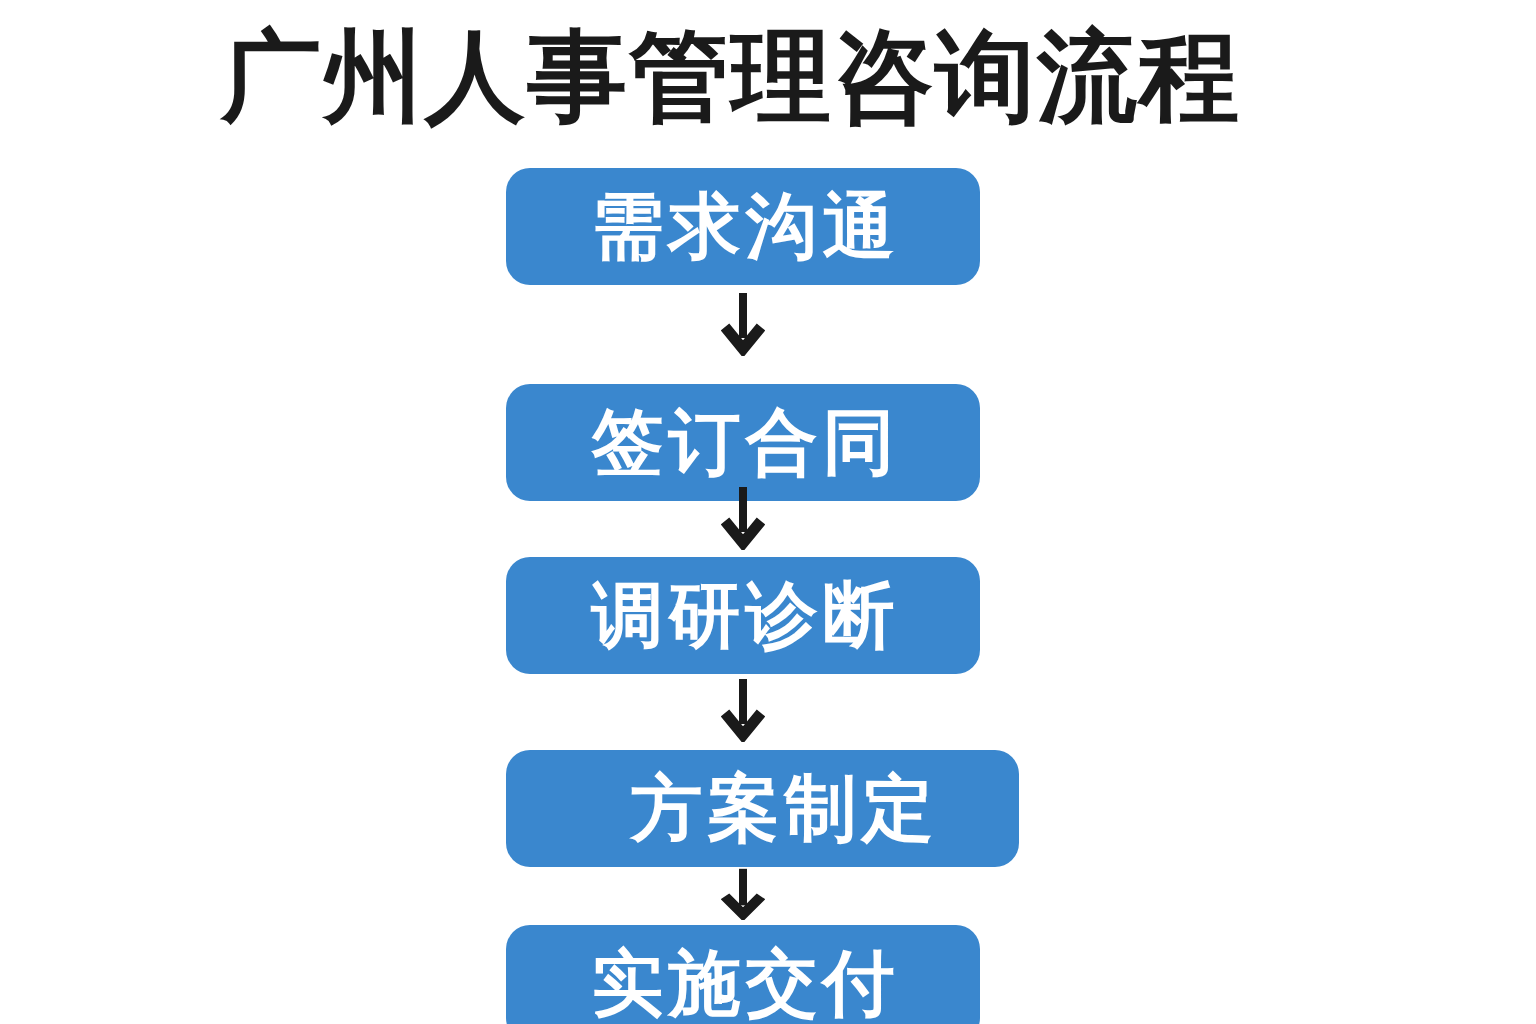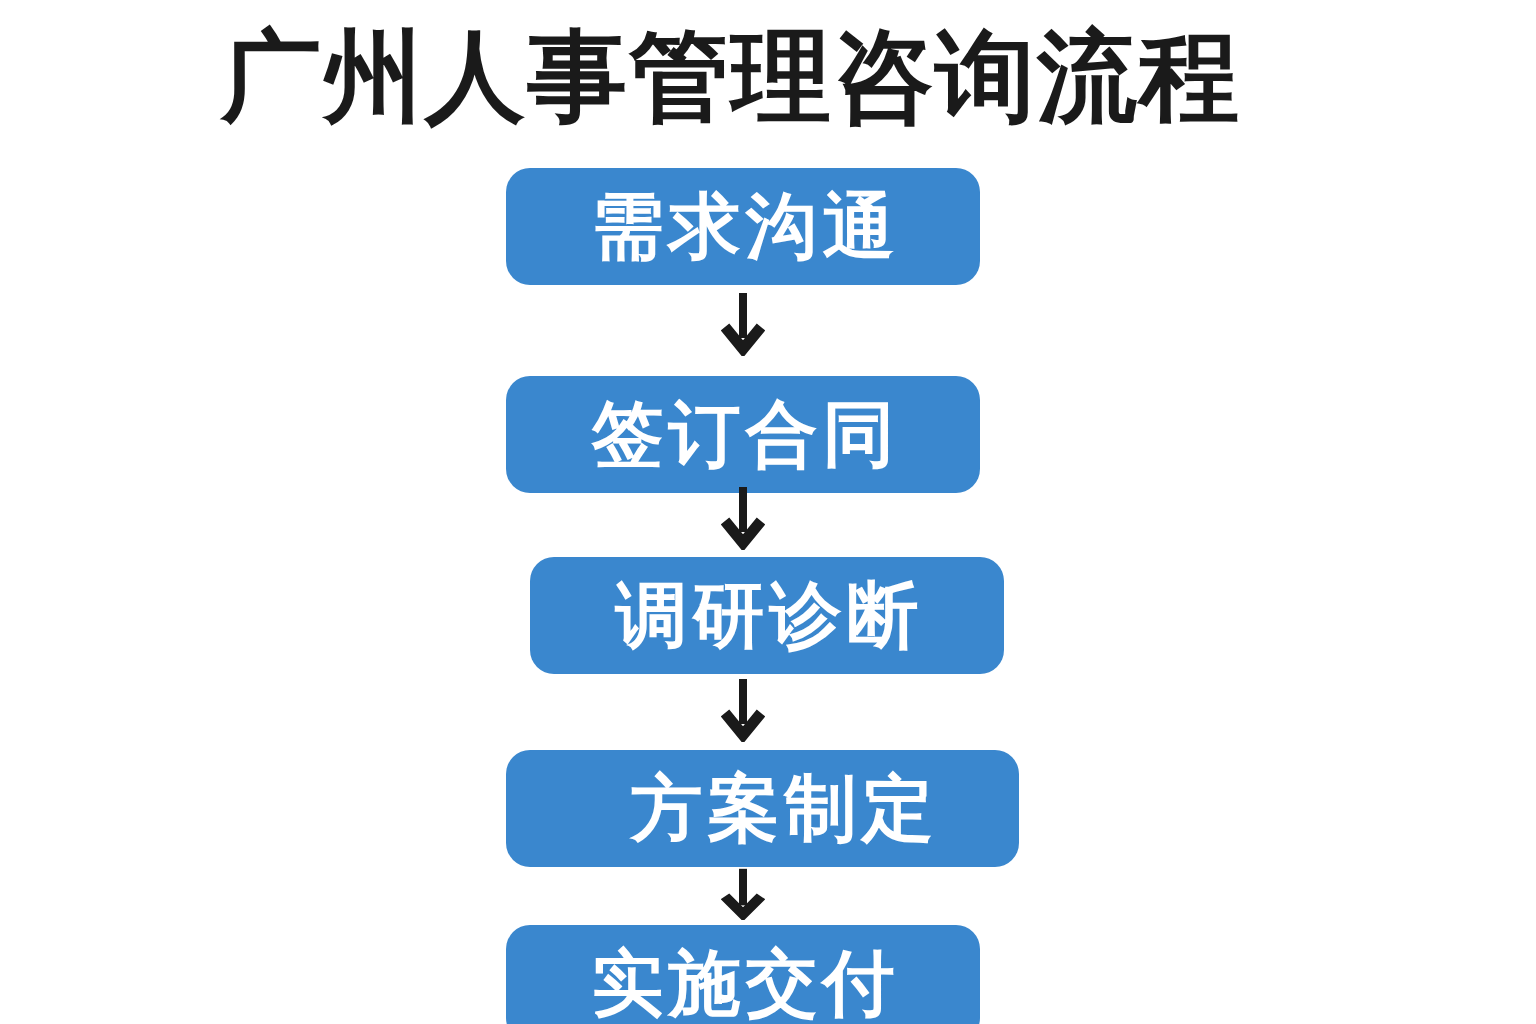--- a/index.html
+++ b/index.html
@@ -41,22 +41,22 @@
   }
   .flow-step-label {
     color: var(--box-text, #ffffff);
     font-size: 72px;
     font-weight: 700;
     letter-spacing: 5px;
     white-space: nowrap;
     text-indent: 5px; 
   }
   #step-0 { top: 168px; }
-  #step-1 { top: 376px; justify-content: center; }
-  #step-2 { top: 557px; margin-left: 24px; }
+  #step-1 { top: 384px; justify-content: center; }
+  #step-2 { top: 557px; }
   #step-3 { top: 750px; padding-left: 39px; }
   #step-4 { top: 925px; } 
 
   .arrow {
     position: absolute;
     left: 721px;
     color: var(--arrow, #1a1a1a);
     line-height: 0;
   }
   #arrow-0 { top: 292px; }

